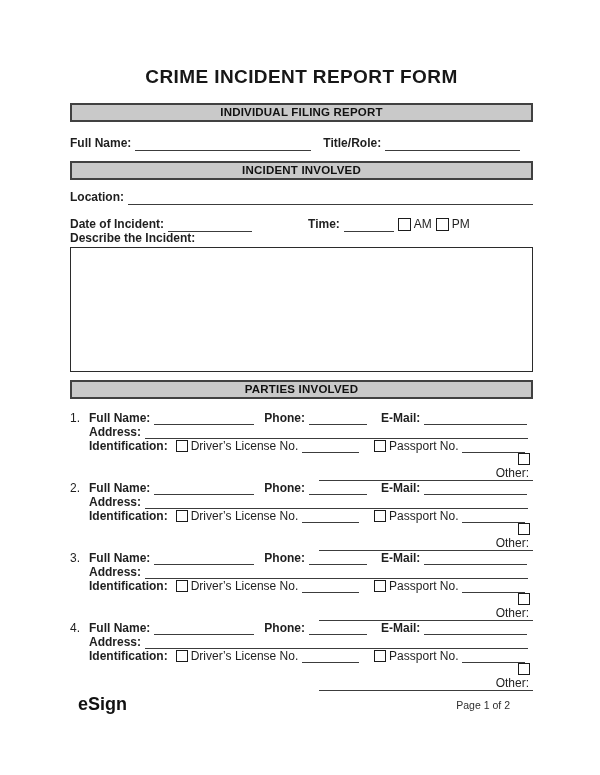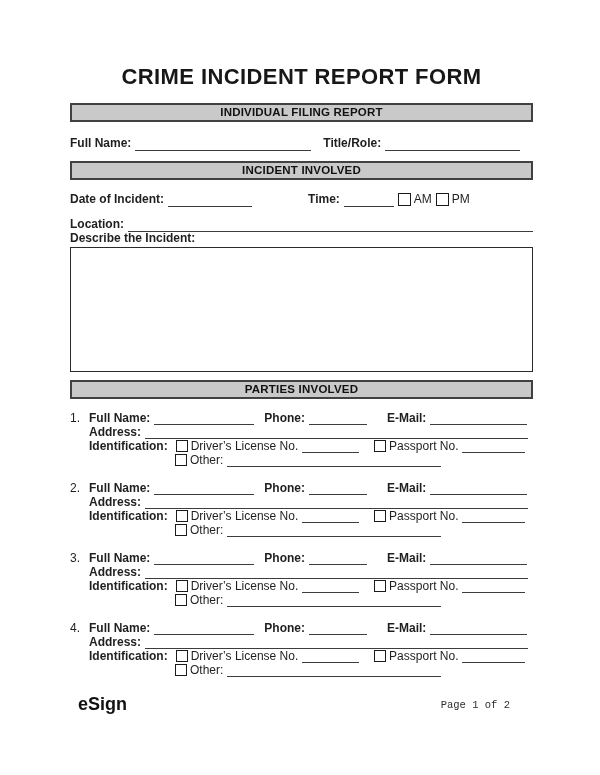--- a/index.html
+++ b/index.html
@@ -3,21 +3,21 @@
 <meta charset="utf-8">
 <style>
   html,body{margin:0;padding:0;}
   body{
     width:600px;height:775px;background:#ffffff;overflow:hidden;
     font-family:"Liberation Sans","DejaVu Sans",sans-serif;
     color:#1f1f1f;font-size:12px;position:relative;
   }
   .doc{width:463px;margin-left:70px;}
   .title{
-    margin-top:66px;font-size:22px;font-weight:bold;letter-spacing:.4px;
+    margin-top:66px;font-size:19px;font-weight:bold;letter-spacing:.4px;
     text-align:center;line-height:22px;color:#171717;white-space:nowrap;
   }
   .bar{
     margin-top:10px;background:#c9c9c9;border:2px solid #414141;
     height:15px;line-height:15px;text-align:center;
     font-weight:bold;font-size:11.5px;letter-spacing:.2px;color:#111;
   }
   .bar.first{margin-top:15px;}
   .bar.parties{margin-top:8px;}
   .row{display:flex;align-items:flex-end;height:15px;}
@@ -47,66 +47,66 @@
   
   .party{margin-top:14px;}
   .party.first{margin-top:12px;}
   .prow{display:flex;align-items:flex-end;height:14px;}
   .prow .lbl{font-weight:bold;line-height:14px;white-space:nowrap;margin-right:4px;}
   .prow .txt{line-height:14px;white-space:nowrap;}
   .pnum{width:19px;line-height:14px;flex:none;}
   .w-pname{width:100px;} .w-phone{width:58px;} .w-email{flex:1;margin-right:6px;}
   .w-addr{flex:1;margin-right:5px;}
   .w-dl{width:70px;} .w-pp{width:77px;margin-right:8px;} .w-other{width:214px;}
-  .ml-phone{margin-left:10px;} .ml-email{margin-left:20px;} .ml-pp{margin-left:15px;}
+  .ml-phone{margin-left:10px;} .ml-email{margin-left:14px;} .ml-pp{margin-left:15px;}
   .ind2{padding-left:19px;}
-  .ind4{padding-left:105px;}
+  .ind4{padding-left:105px;flex-direction:column;}
   
   .footer{
     margin-top:17px;display:flex;justify-content:space-between;align-items:center;
     padding-left:8px;padding-right:23px;
   }
   .brand{font-weight:bold;font-size:18px;color:#111;}
-  .pagenum{font-size:10.5px;color:#2e2e2e;font-family:Liberation Mono, monospace;}
+  .pagenum{font-size:10.5px;color:#2e2e2e;}
 </style>
 </head>
 <body>
 
 <div class="doc">
 
   <div class="title">CRIME INCIDENT REPORT FORM</div>
 
   <div class="bar first">INDIVIDUAL FILING REPORT</div>
 
   <div class="row row-fn">
     <span class="lbl">Full Name:</span>
     <span class="line w-fn"></span>
     <span class="lbl ml-tr">Title/Role:</span>
     <span class="line w-tr"></span>
   </div>
 
 
   <div class="bar">INCIDENT INVOLVED</div>
+
+  <div class="row row-loc">
+    <span class="lbl">Location:</span>
+    <span class="line w-locline"></span>
+  </div>
 
   <div class="row row-doi">
     <span class="lbl">Date of Incident:</span>
     <span class="line w-doi"></span>
     <span class="lbl ml-time">Time:</span>
     <span class="line w-time"></span>
     <span class="cb big ml-cb"></span>
     <span class="txt">AM</span>
     <span class="cb big ml-cb"></span>
     <span class="txt">PM</span>
   </div>
 
-  <div class="row row-loc">
-    <span class="lbl">Location:</span>
-    <span class="line w-locline"></span>
-  </div>
-
   <div class="row row-desc">
     <span class="lbl">Describe the Incident:</span>
   </div>
   <div class="desc-box"></div>
 
   <div class="bar parties">PARTIES INVOLVED</div>
 
   <div class="party first">
     <div class="prow">
       <span class="pnum">1.</span>

